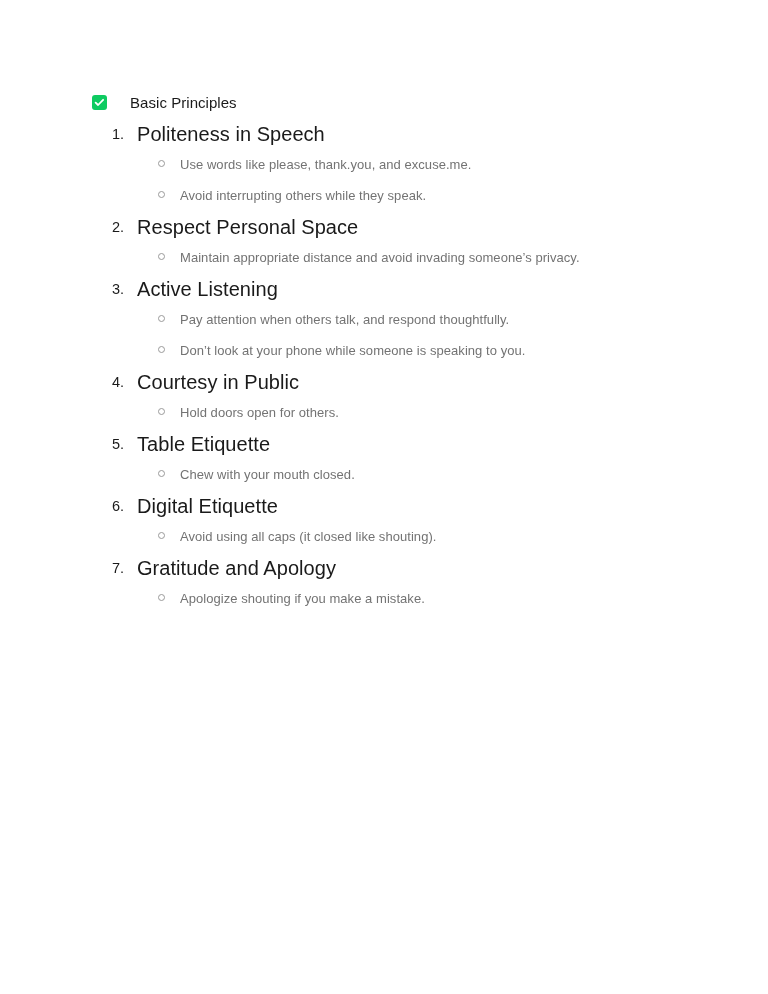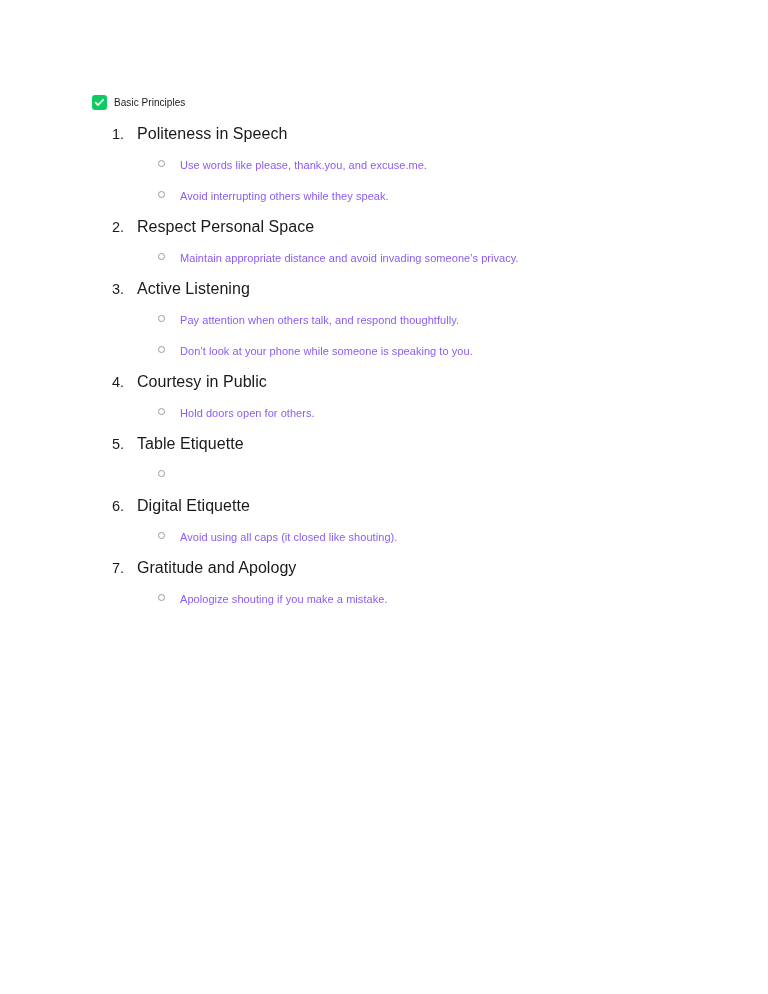--- a/index.html
+++ b/index.html
@@ -53,24 +53,25 @@
     align-items: center;
     justify-content: center;
     margin-top: 2px;
   }
 
   .checkbox-icon svg {
     display: block;
   }
 
   .heading-text {
-    font-size: 10px;
+    font-size: 15px;
     line-height: 19px;
     color: #1a1a1a;
     letter-spacing: 0.05px;
+    margin-left: 16px;
   }
 
   
   .olist {
     position: absolute;
     left: 0;
     top: 124px;
     width: 768px;
   }
 
@@ -90,21 +91,21 @@
     top: 0;
     font-size: 14.5px;
     line-height: 20px;
     color: #1a1a1a;
   }
 
   .num-label {
     position: absolute;
     left: 137px;
     top: 0;
-    font-size: 16px;
+    font-size: 20px;
     line-height: 20px;
     color: #1a1a1a;
     letter-spacing: 0.05px;
   }
 
   
   .sub-row {
     position: relative;
     height: 31px;
     white-space: nowrap;
@@ -119,23 +120,23 @@
     border: 1px solid #9a9a9a;
     border-radius: 50%;
     background: transparent;
     box-sizing: border-box;
   }
 
   .sub-label {
     position: absolute;
     left: 180px;
     top: 0;
-    font-size: 11px;
+    font-size: 13px;
     line-height: 20px;
-    color: #8b5cf6;
+    color: #737373;
     letter-spacing: 0.05px;
   }
 </style>
 </head>
 <body>
 
 <div class="page">
   <div class="doc-body">
 
     <div class="heading-row">
@@ -196,20 +197,21 @@
             <span class="sub-label">Hold doors open for others.</span>
           </div>
         </div>
         <div class="num-item">
           <div class="num-row">
             <span class="num-marker">5.</span>
             <span class="num-label">Table Etiquette</span>
           </div>
           <div class="sub-row">
             <span class="sub-marker"></span>
+            <span class="sub-label">Chew with your mouth closed.</span>
           </div>
         </div>
         <div class="num-item">
           <div class="num-row">
             <span class="num-marker">6.</span>
             <span class="num-label">Digital Etiquette</span>
           </div>
           <div class="sub-row">
             <span class="sub-marker"></span>
             <span class="sub-label">Avoid using all caps (it closed like shouting).</span>

